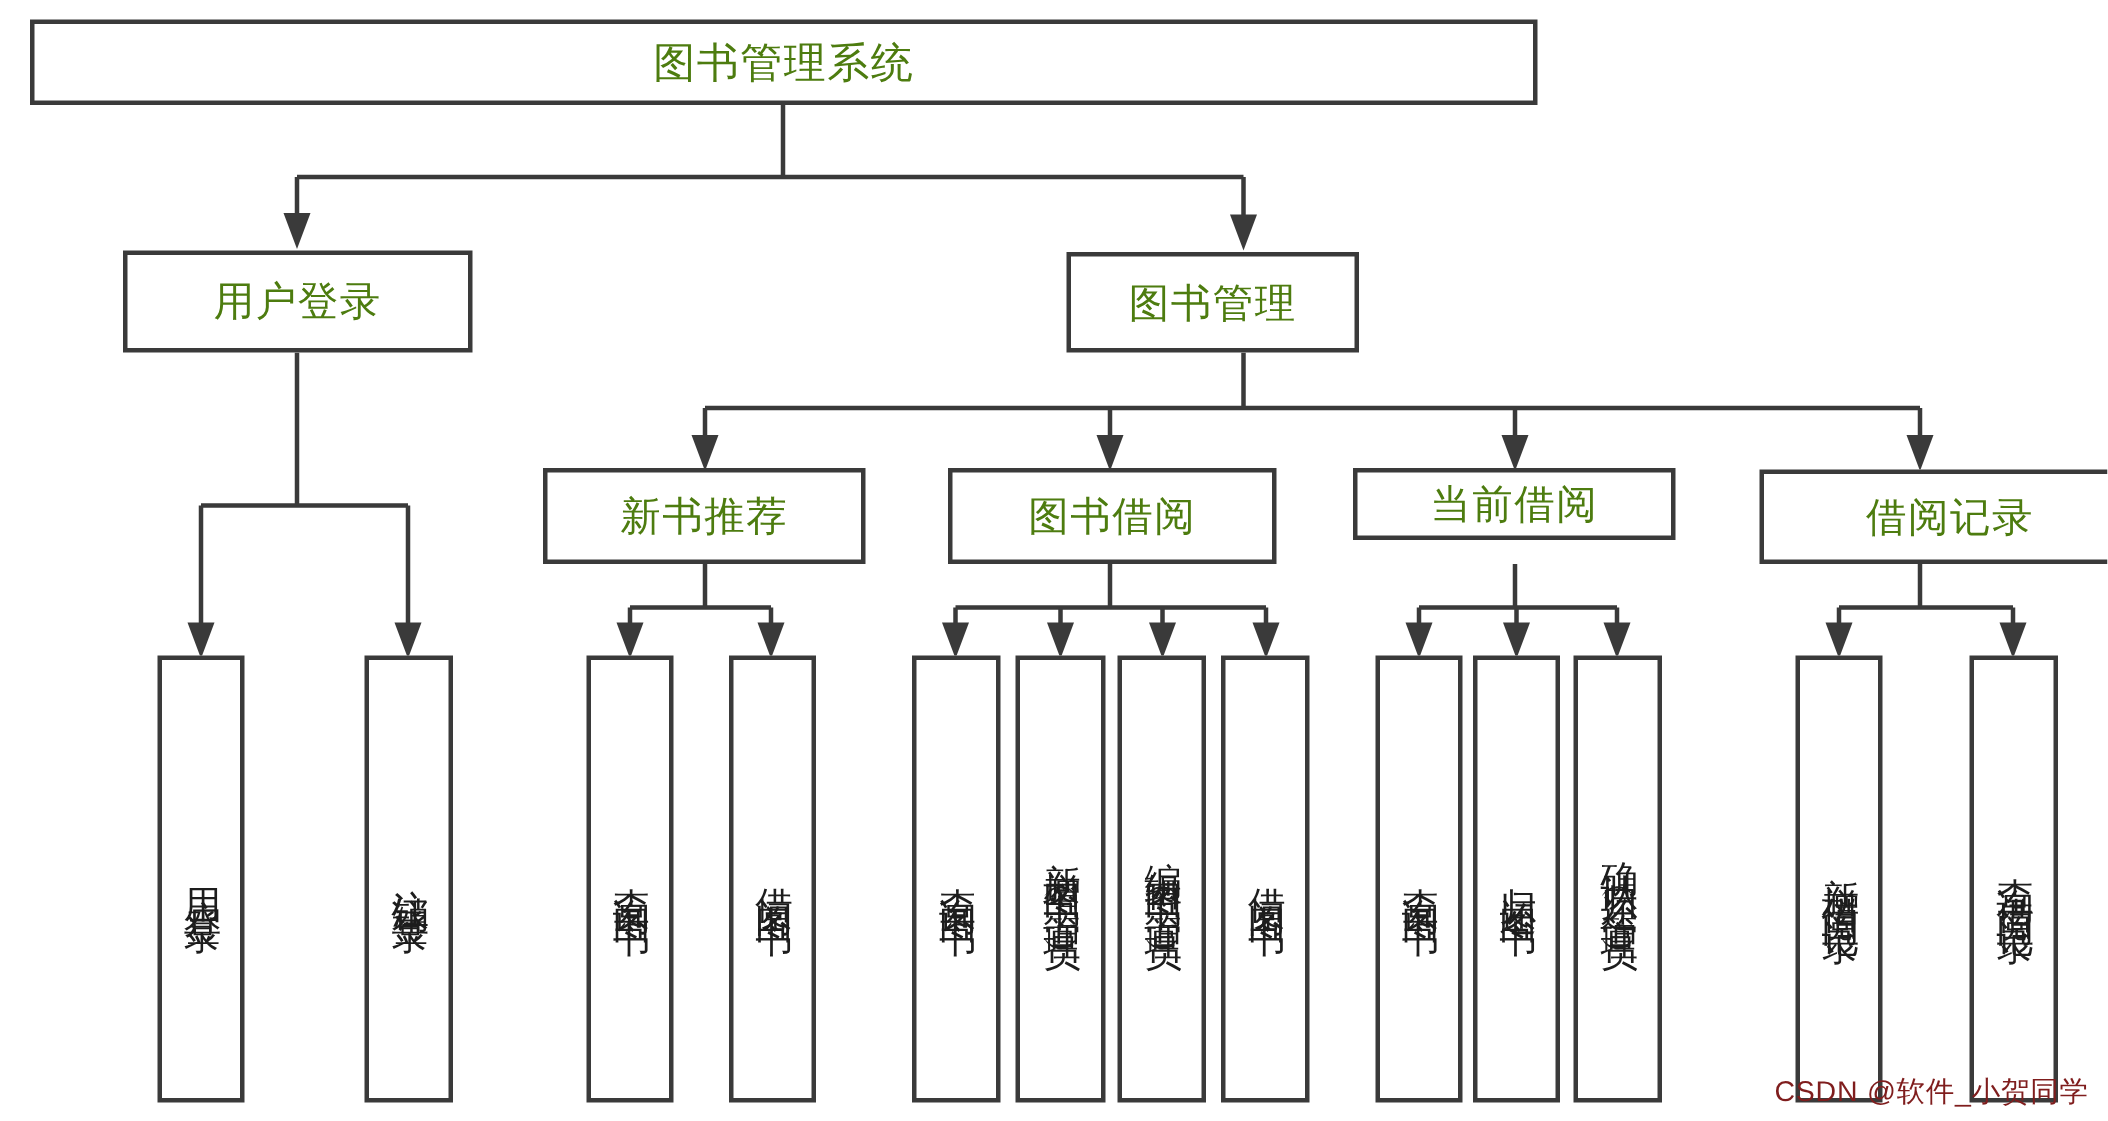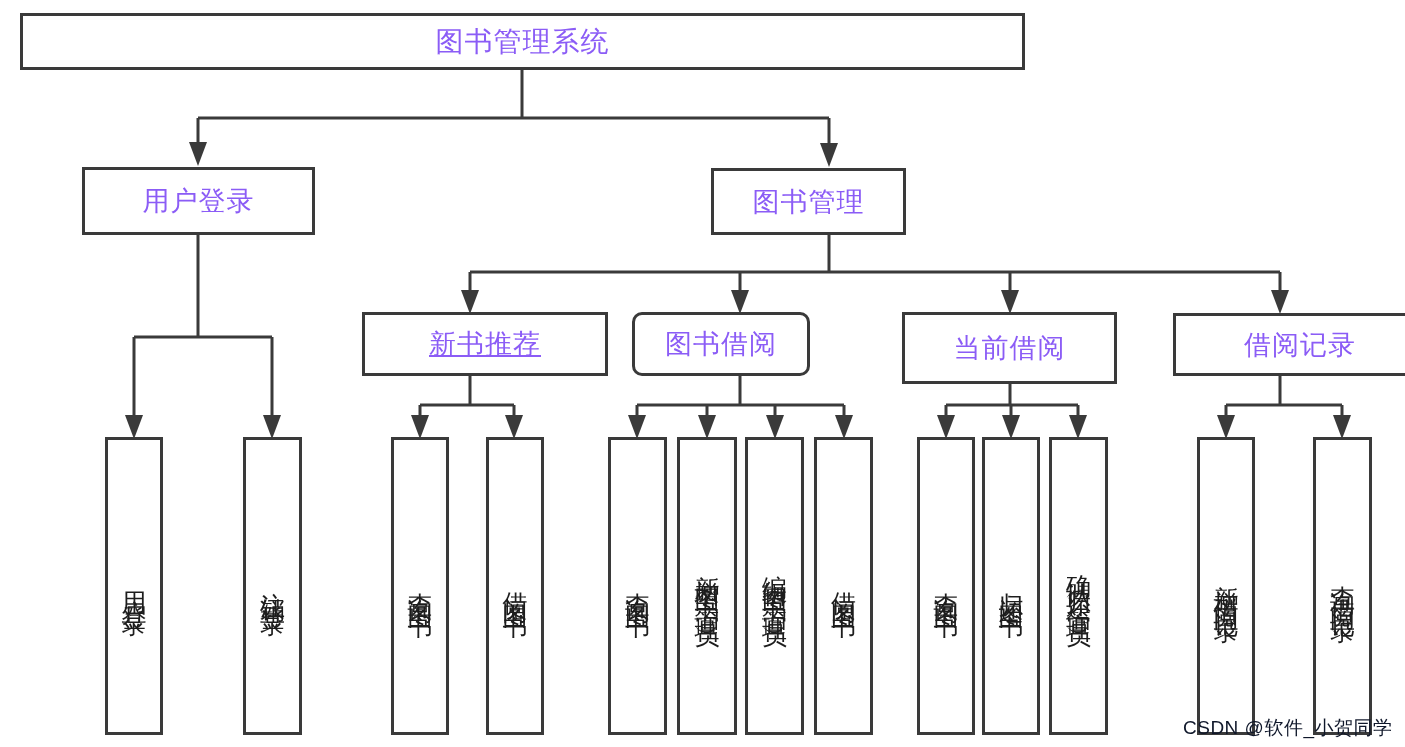--- a/index.html
+++ b/index.html
@@ -8,35 +8,35 @@
     width:1405px;height:747px;
     background:#ffffff;
     font-family:"Liberation Sans", sans-serif;
     overflow:hidden;
   }
   .connectors{position:absolute;left:0;top:0;z-index:0;}
   .hbox{
     position:absolute;box-sizing:border-box;z-index:1;
     border:3px solid #3a3a3a;background:#ffffff;
     display:flex;align-items:center;justify-content:center;
-    font-size:27px;color:#8b5cf6;letter-spacing:1px;
+    font-size:27px;color:#4d7c0f;letter-spacing:1px;
     white-space:nowrap;
   }
   .root-box{font-size:28px;}
   .vbox{
     position:absolute;box-sizing:border-box;z-index:1;
     border:3px solid #3a3a3a;background:#ffffff;
     display:flex;align-items:center;justify-content:center;
     writing-mode:vertical-rl;text-orientation:mixed;
     font-size:25px;color:#1d1d1d;letter-spacing:7px;
     line-height:1;
   }
   .watermark{
     position:absolute;left:1183px;top:715px;z-index:2;
-    font-size:19px;color:#0f172a;letter-spacing:0.5px;
+    font-size:19px;color:#7f1d1d;letter-spacing:0.5px;
     white-space:nowrap;
   }
 </style>
 </head>
 <body>
 
 <div class="stage">
 
   <svg class="connectors" width="1405" height="747" viewBox="0 0 1405 747">
 
@@ -86,23 +86,23 @@
       <polygon points="1217,415 1235,415 1226,439" stroke="none"></polygon>
       <polygon points="1333,415 1351,415 1342,439" stroke="none"></polygon>
     </g>
   </svg>
 
   <div class="hbox root-box" style="left:20px;top:13px;width:1005px;height:57px;">图书管理系统</div>
 
   <div class="hbox" style="left:82px;top:167px;width:233px;height:68px;">用户登录</div>
   <div class="hbox" style="left:711px;top:168px;width:195px;height:67px;">图书管理</div>
 
-  <div class="hbox" style="left:362px;top:312px;width:246px;height:64px;text-decoration:underline;">新书推荐</div>
-  <div class="hbox" style="left:632px;top:312px;width:178px;height:64px;border-radius:10px;">图书借阅</div>
-  <div class="hbox" style="left:902px;top:312px;width:215px;height:72px;">当前借阅</div>
+  <div class="hbox" style="left:362px;top:312px;width:215px;height:64px;">新书推荐</div>
+  <div class="hbox" style="left:632px;top:312px;width:219px;height:64px;">图书借阅</div>
+  <div class="hbox" style="left:902px;top:312px;width:215px;height:48px;">当前借阅</div>
   <div class="hbox" style="left:1173px;top:313px;width:254px;height:63px;">借阅记录</div>
 
   <div class="vbox" style="left:105px;top:437px;width:58px;height:298px;">用户登录</div>
   <div class="vbox" style="left:243px;top:437px;width:59px;height:298px;">注销登录</div>
 
   <div class="vbox" style="left:391px;top:437px;width:58px;height:298px;">查询图书</div>
   <div class="vbox" style="left:486px;top:437px;width:58px;height:298px;">借阅图书</div>
 
   <div class="vbox" style="left:608px;top:437px;width:59px;height:298px;">查询图书</div>
   <div class="vbox" style="left:677px;top:437px;width:60px;height:298px;">新增图书（管理员）</div>

